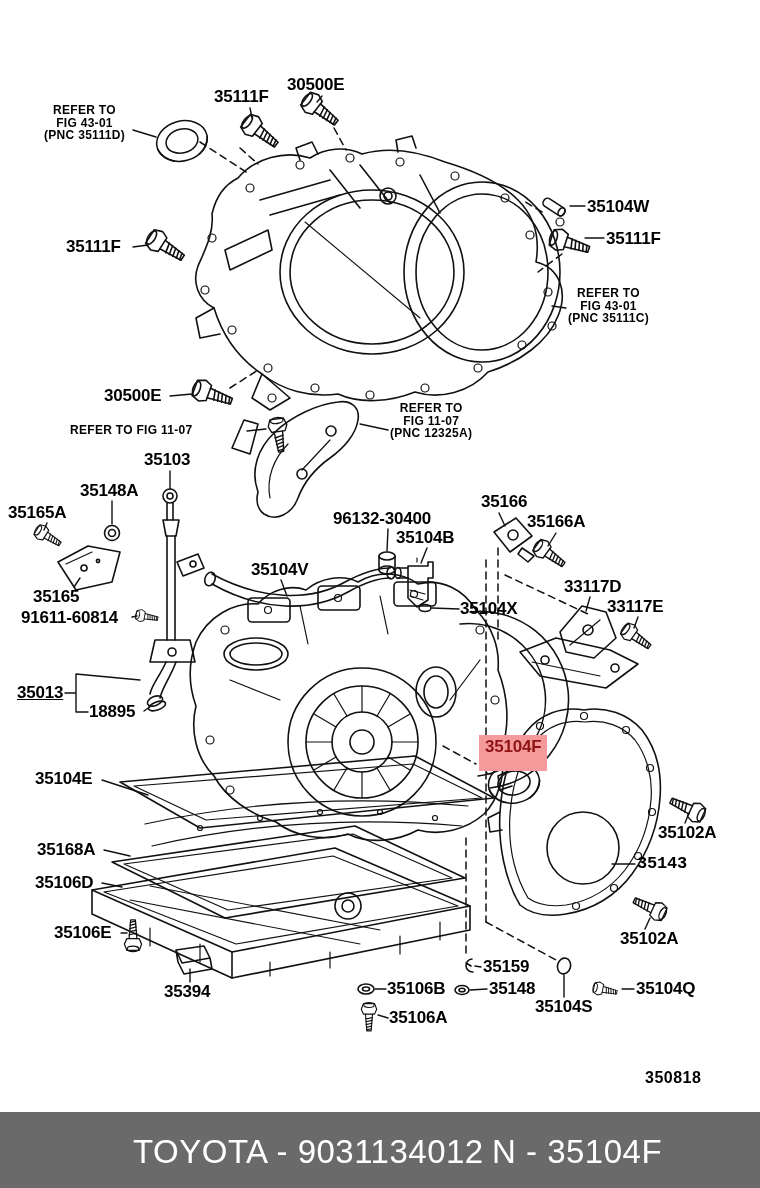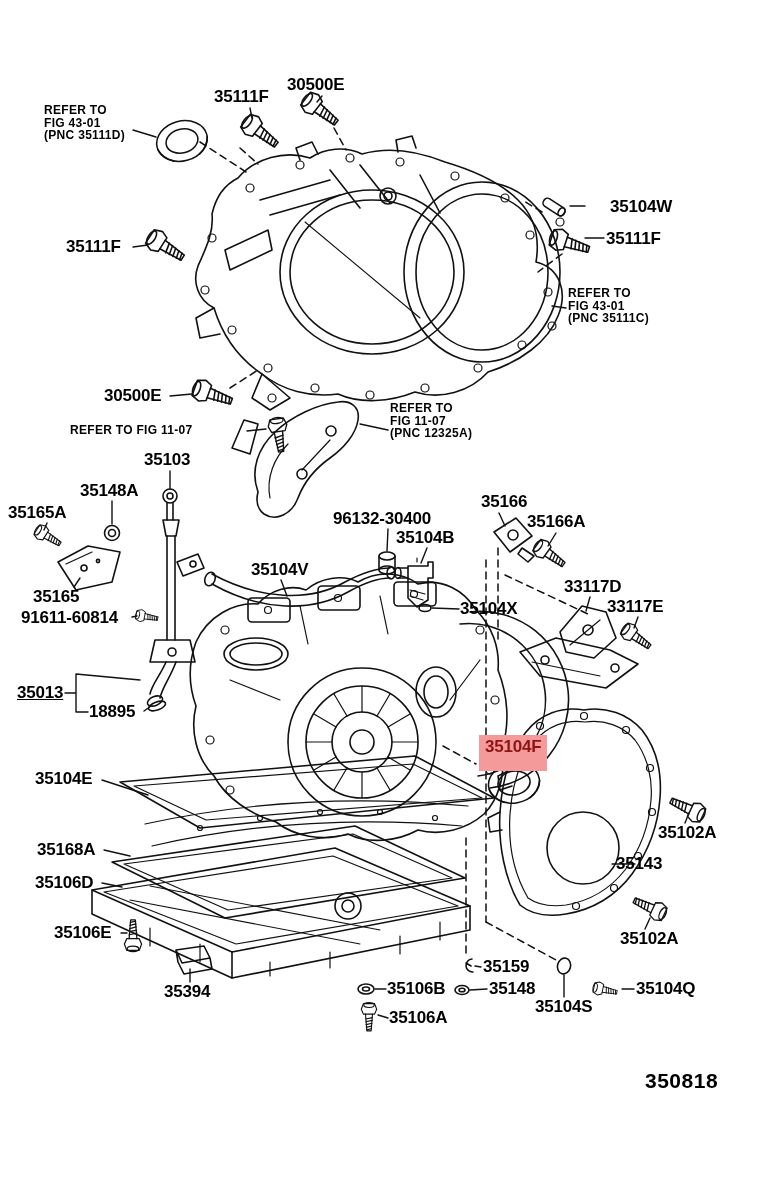--- a/index.html
+++ b/index.html
@@ -3,26 +3,26 @@
 <meta charset="utf-8">
 <style>
   :root{
     --hl-bg:#f59a9a; --hl-fg:#8e1414;
     --footer-bg:#6a6a6a; --footer-fg:#ffffff;
     --line:#111111;
   }
   html,body{margin:0;padding:0;background:#ffffff;}
   body{width:760px;height:1188px;position:relative;overflow:hidden;
        font-family:"Liberation Sans",sans-serif;}
-  .stage{position:absolute;inset:0;}
+  .stage{position:absolute;inset:0;text-align:center;}
   svg.art{position:absolute;left:0;top:0;}
   .lbl{position:absolute;white-space:pre-line;color:#000;font-weight:700;
        font-size:17px;line-height:1.0;letter-spacing:-0.2px;}
   .lbl.note{font-size:12px;line-height:1.06;letter-spacing:0.3px;}
-  .lbl.code{font-size:21px;letter-spacing:0.5px;}
+  .lbl.code{font-size:16px;letter-spacing:0.5px;}
   .lbl.highlight{background:var(--hl-bg);color:var(--hl-fg);padding:3px 6px 16px;}
   .footer{position:absolute;left:0;top:1112px;width:760px;height:76px;
           background:var(--footer-bg);color:var(--footer-fg);}
   .footer .t1{position:absolute;left:133px;top:21px;font-size:33px;font-weight:400;letter-spacing:0.5px;}
   .footer .t2{position:absolute;left:492px;top:21px;font-size:33px;font-weight:400;letter-spacing:0.5px;}
 </style>
 </head>
 <body>
 
 <div class="stage">
@@ -373,21 +373,21 @@
     <path d="M466,838 L466,956"></path>
   </g>
 </svg>
 
   <div>
       <div class="lbl part" style="left: 214px; top: 88px;">35111F</div>
       <div class="lbl part" style="left: 287px; top: 76px;">30500E</div>
       <div class="lbl note" style="left: 44px; top: 104px;">REFER TO
 FIG 43-01
 (PNC 35111D)</div>
-      <div class="lbl part" style="left: 587px; top: 198px; margin-left: 23px;">35104W</div>
+      <div class="lbl part" style="left: 587px; top: 198px;">35104W</div>
       <div class="lbl part" style="left: 606px; top: 230px;">35111F</div>
       <div class="lbl note" style="left: 568px; top: 287px;">REFER TO
 FIG 43-01
  (PNC 35111C)</div>
       <div class="lbl part" style="left: 66px; top: 238px;">35111F</div>
       <div class="lbl part" style="left: 104px; top: 387px;">30500E</div>
       <div class="lbl note" style="left: 70px; top: 424px;">REFER TO FIG 11-07</div>
       <div class="lbl note" style="left: 390px; top: 402px;">REFER TO
 FIG 11-07
 (PNC 12325A)</div>
@@ -411,20 +411,24 @@
       <div class="lbl part" style="left: 35px; top: 874px;">35106D</div>
       <div class="lbl part" style="left: 54px; top: 924px;">35106E</div>
       <div class="lbl part" style="left: 164px; top: 983px;">35394</div>
       <div class="lbl part" style="left: 387px; top: 980px;">35106B</div>
       <div class="lbl part" style="left: 389px; top: 1009px;">35106A</div>
       <div class="lbl part" style="left: 483px; top: 958px;">35159</div>
       <div class="lbl part" style="left: 489px; top: 980px;">35148</div>
       <div class="lbl part" style="left: 535px; top: 998px;">35104S</div>
       <div class="lbl part" style="left: 636px; top: 980px;">35104Q</div>
       <div class="lbl part" style="left: 658px; top: 824px;">35102A</div>
-      <div class="lbl part" style="left: 616px; top: 855px;">35143</div>
+      <div class="lbl part" style="left: 637px; top: 855px; font-family: Liberation Mono, monospace;">35143</div>
       <div class="lbl part" style="left: 620px; top: 930px;">35102A</div>
       <div class="lbl highlight" style="left: 479px; top: 735px;">35104F</div>
       <div class="lbl code" style="left: 645px; top: 1070px;">350818</div>
     </div>
 
+  <div class="footer">
+    <span class="t1">TOYOTA - 9031134012</span>
+    <span class="t2">N - 35104F</span>
+  </div>
 
 </div>
 
 </body></html>

